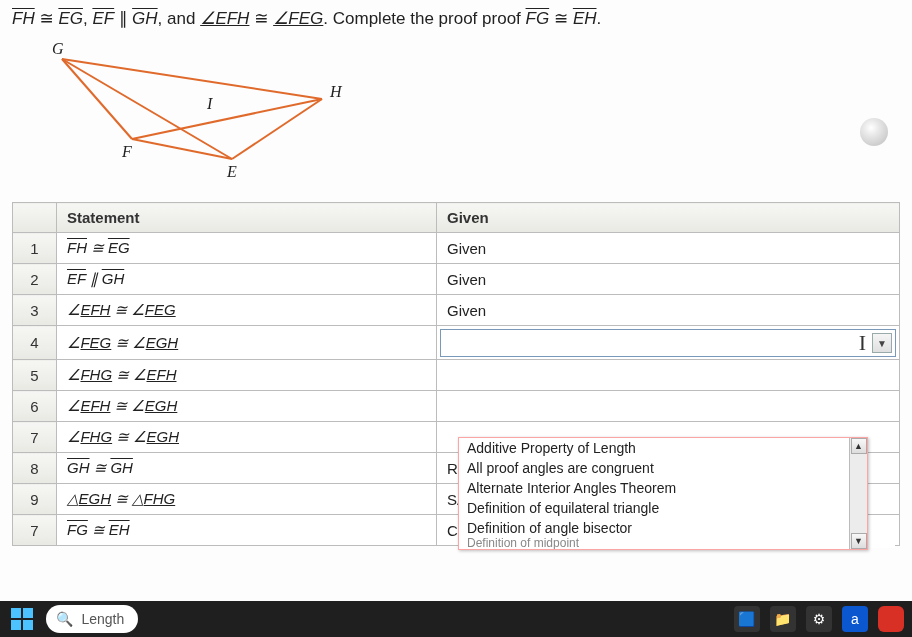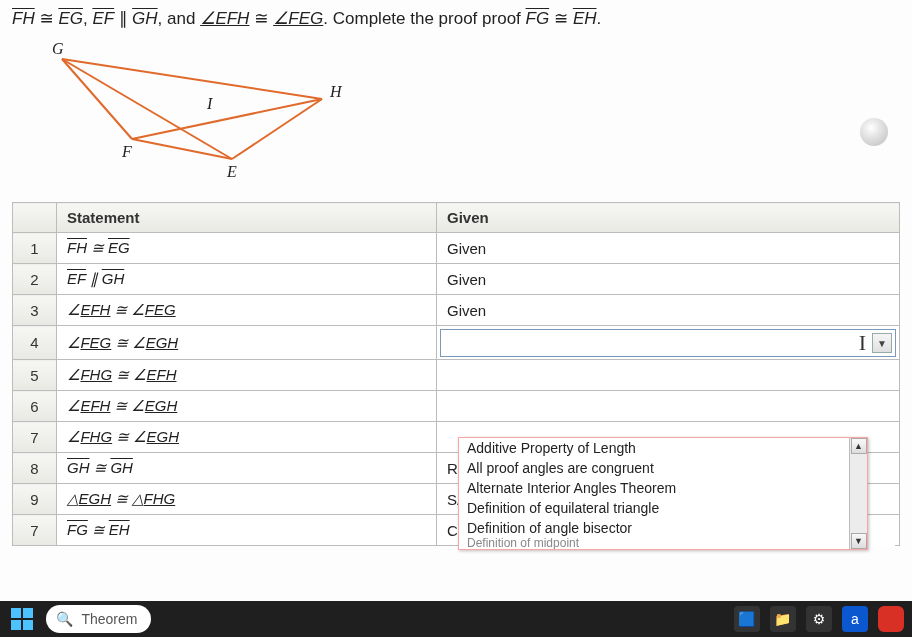--- a/index.html
+++ b/index.html
@@ -247,21 +247,21 @@
 
 <div class="taskbar">
   <div class="winbtn">
     <span></span>
       <span></span>
       <span></span>
       <span></span>
   </div>
   <div class="search">
     <span class="mag">🔍</span>
-    <span>Theorem</span>
+    <span>Length</span>
   </div>
   <div class="spacer"></div>
   <div class="tb-icon" style="background:#333">🟦</div>
   <div class="tb-icon" style="background:#333">📁</div>
   <div class="tb-icon" style="background:#333">⚙</div>
   <div class="tb-icon" style="background:#0b57d0">a</div>
   <div class="tb-icon" style="background:#d93025;border-radius:6px"> </div>
 </div>
 
 

